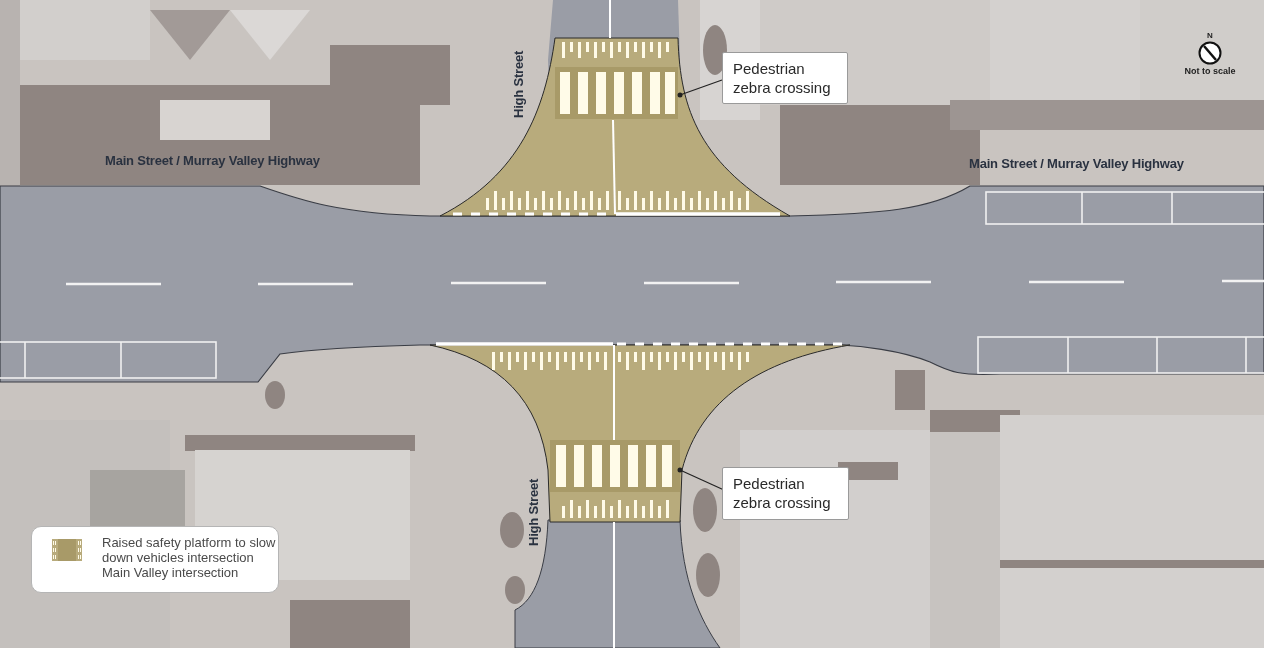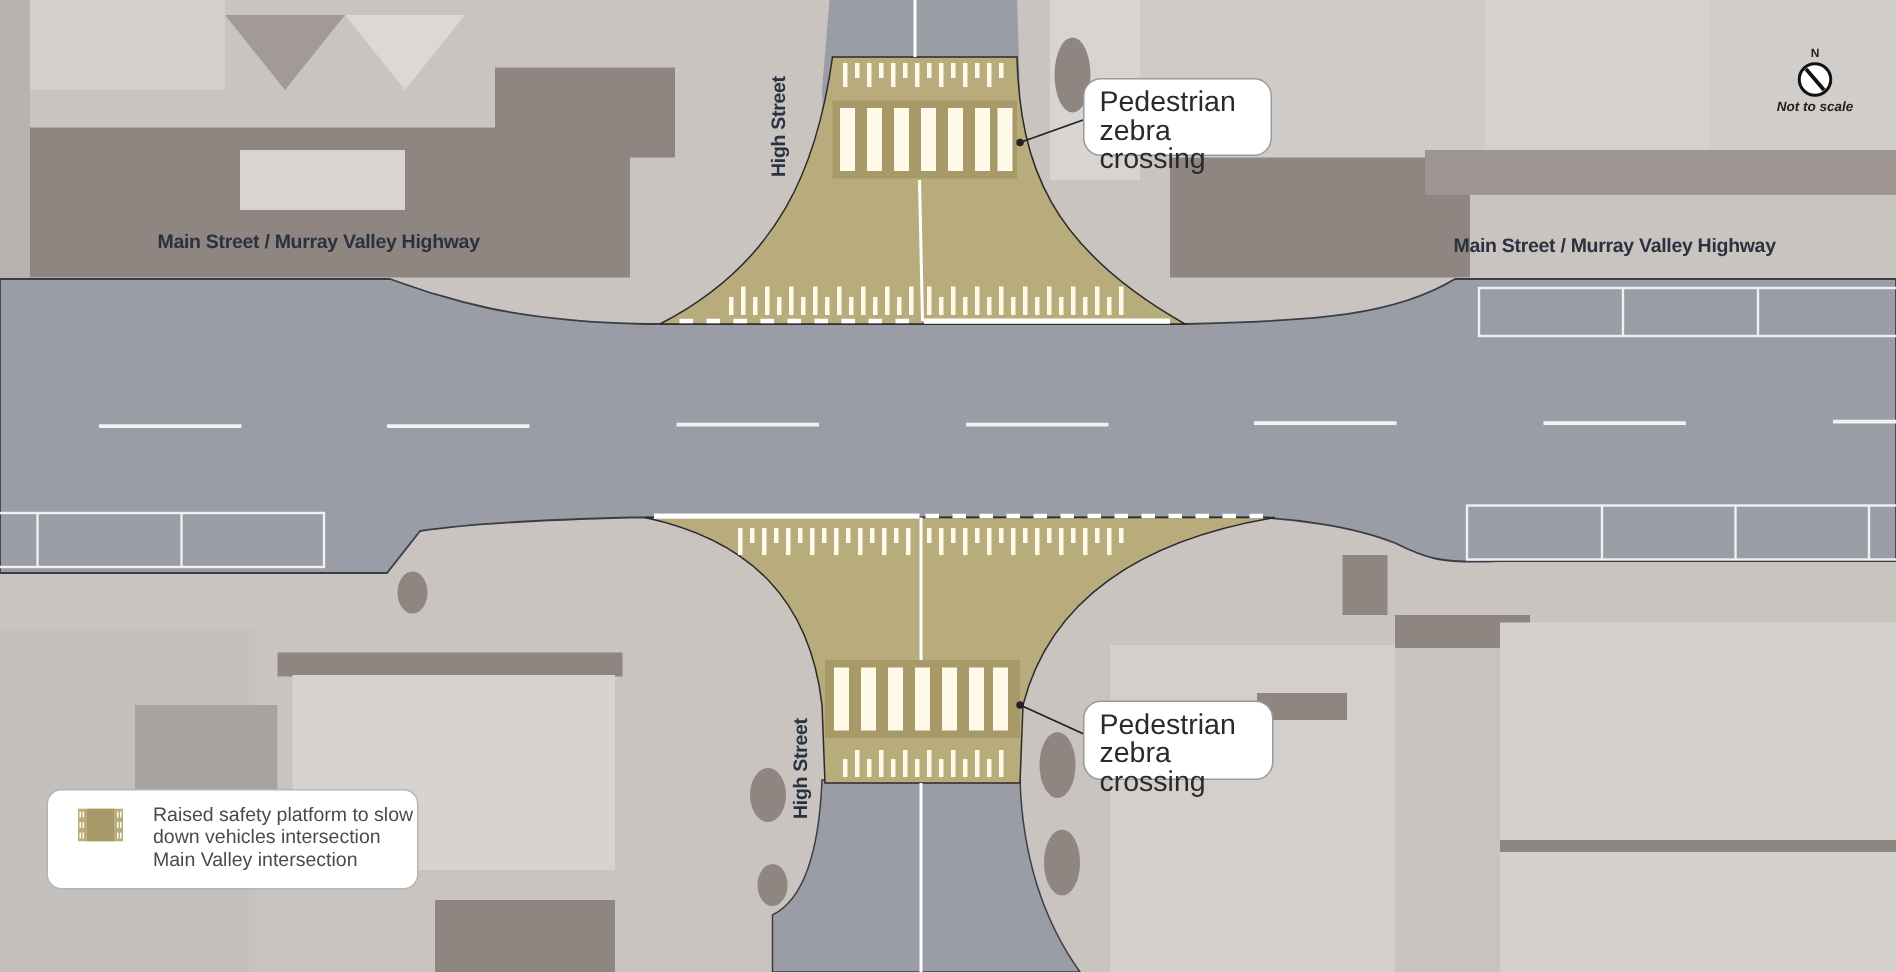--- a/index.html
+++ b/index.html
@@ -9,21 +9,21 @@
     font-family: "Liberation Sans", "DejaVu Sans", sans-serif;
   }
   #map { position: absolute; left: 0; top: 0; width: 1264px; height: 648px; }
   .street-label {
     position: absolute; font-size: 13px; font-weight: bold; color: #2a3240;
     white-space: nowrap; letter-spacing: -0.2px;
   }
   .vertical { transform: rotate(-90deg); transform-origin: left top; }
   .callout {
     position: absolute; background: #ffffff; border: 1px solid #9a9a9a;
-    border-radius: 12px; padding: 6px 10px; font-size: 19px; line-height: 19px;
+    border-radius: 2px; padding: 6px 10px; font-size: 15px; line-height: 19px;
     color: #2a2a2a; box-sizing: border-box;
   }
   .callout .line { display: block; }
   .legend {
     position: absolute; left: 31px; top: 526px; width: 248px; height: 67px;
     background: #ffffff; border: 1px solid #b5b5b5; border-radius: 10px;
     box-sizing: border-box;
   }
   .legend-swatch {
     position: absolute; left: 20px; top: 12px; width: 30px; height: 22px;
@@ -31,21 +31,21 @@
   .legend-text {
     position: absolute; left: 70px; top: 8px; font-size: 13px; line-height: 15px;
     color: #4a4a4a;
   }
   .legend-text span { display: block; }
   .north {
     position: absolute; left: 1178px; top: 32px; width: 64px; text-align: center;
   }
   .north-n { font-size: 8px; font-weight: bold; color: #222; line-height: 8px; }
   .north-circle { display: block; margin: 1px auto 0; }
-  .north-scale { font-size: 9px; font-weight: bold; color: #222; margin-top: 1px; white-space: nowrap; font-style: italic; }
+  .north-scale { font-size: 9px; font-weight: bold; color: #222; margin-top: 1px; white-space: nowrap; }
 </style>
 </head>
 <body>
 
 <svg id="map" viewBox="0 0 1264 648" xmlns="http://www.w3.org/2000/svg">
 
   <g>
     <rect x="0" y="0" width="1264" height="648" fill="#c9c4c0"></rect>
 
     <rect x="0" y="0" width="150" height="60" fill="#d2cfcc"></rect>

